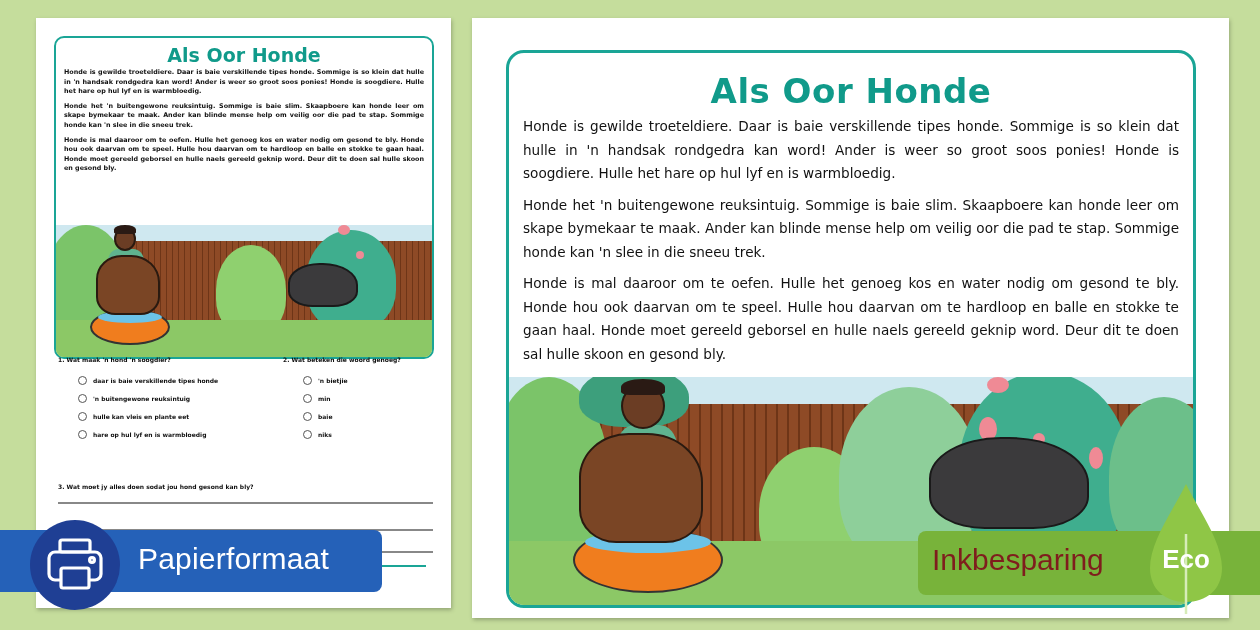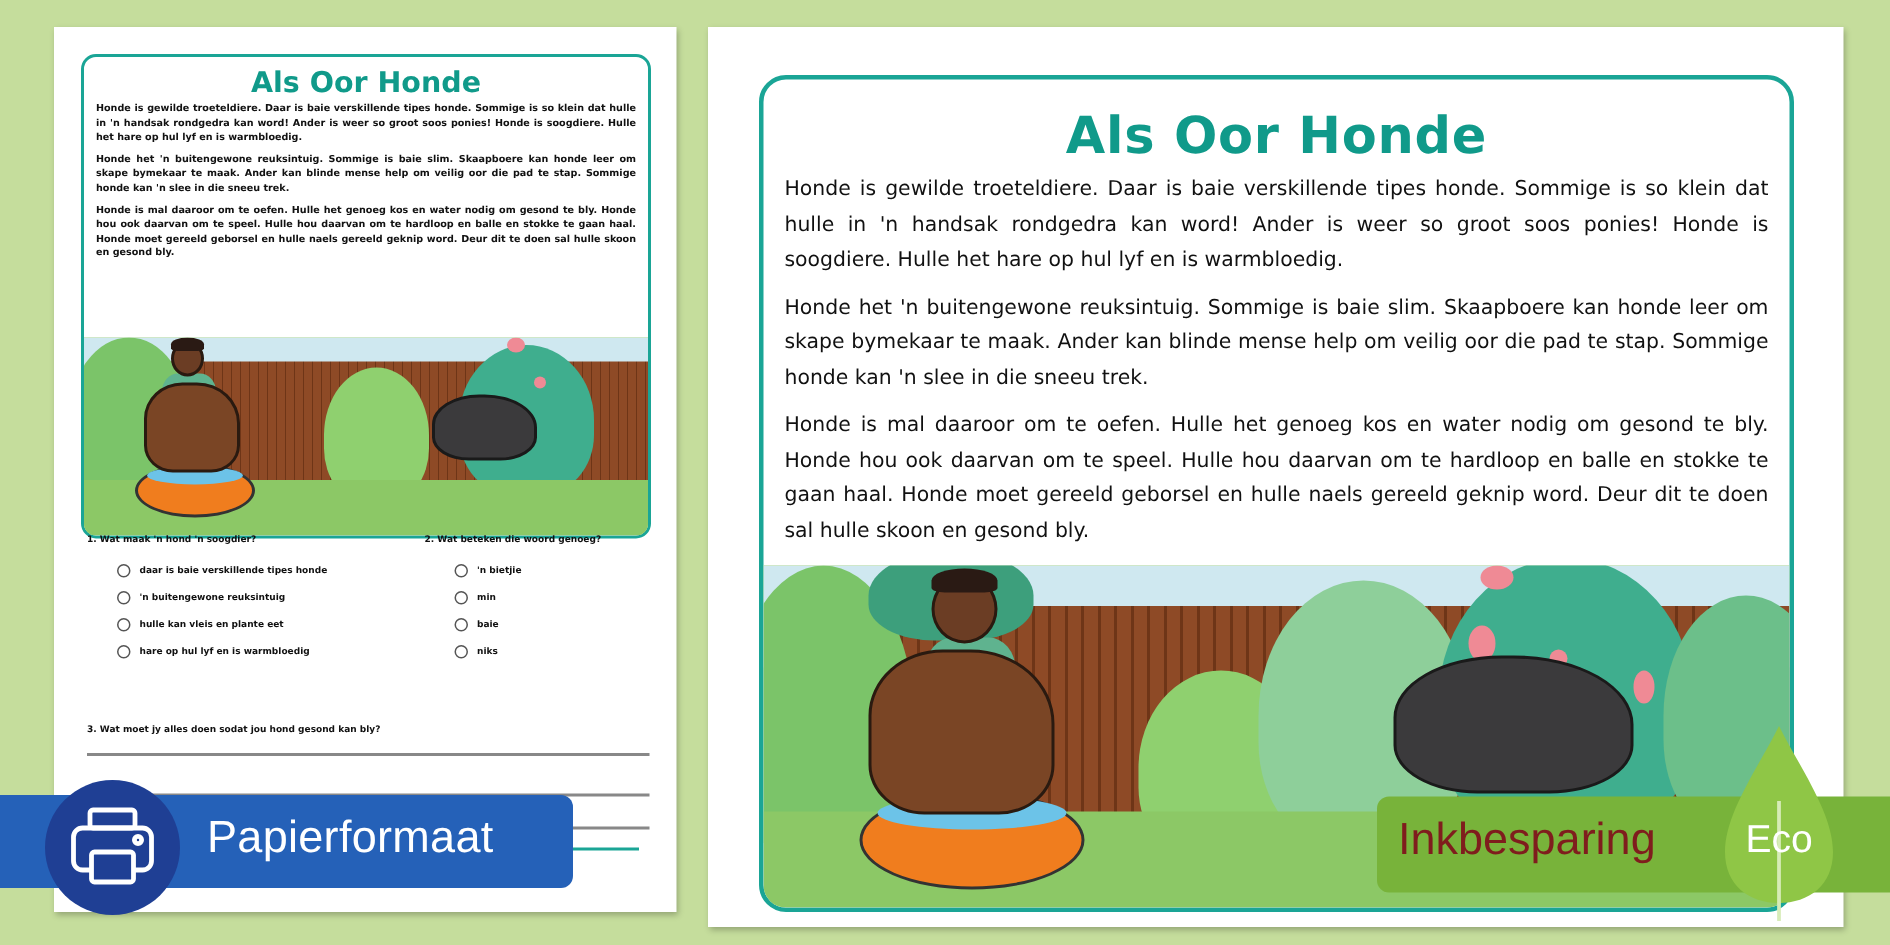--- a/index.html
+++ b/index.html
@@ -53,21 +53,21 @@
   .footer-line { position: absolute; left: 330px; width: 60px; height: 1.5px; background: #1aa596; }
 
   
   .badge-paper { position: absolute; left: 0; top: 530px; width: 382px; height: 62px; background: #2561b8; border-radius: 0 8px 8px 0; display: flex; align-items: center; }
   .badge-paper .icon-circle { position: absolute; left: 30px; top: -10px; width: 90px; height: 90px; border-radius: 50%; background: #1f3f94; display: flex; align-items: center; justify-content: center; }
   .badge-paper .label { position: absolute; left: 138px; top: 12px; color: #fff; font-size: 30px; font-family: "Liberation Sans", sans-serif; letter-spacing: 0.2px; }
 
   .badge-eco { position: absolute; left: 918px; top: 531px; width: 342px; height: 64px; background: #78b33a; border-radius: 8px 0 0 8px; }
   .badge-eco .label { position: absolute; left: 14px; top: 12px; color: #7f1d1d; font-size: 30px; font-family: "Liberation Sans", sans-serif; }
   .leaf { position: absolute; left: 1148px; top: 482px; width: 76px; height: 134px; }
-  .leaf .eco-text { position: absolute; left: 8px; top: 62px; width: 60px; text-align: center; color: #fff; font-weight: normal; font-size: 26px; font-family: "Liberation Sans", sans-serif; }
+  .leaf .eco-text { position: absolute; left: 8px; top: 62px; width: 60px; text-align: center; color: #fff; font-weight: bold; font-size: 26px; font-family: "Liberation Sans", sans-serif; }
 </style>
 </head>
 <body>
 
 <div class="page page-small">
   <div class="frame">
     <div class="title">Als Oor Honde</div>
     <div class="text">
       <p>Honde is gewilde troeteldiere. Daar is baie verskillende tipes honde. Sommige is so klein dat hulle in 'n handsak rondgedra kan word! Ander is weer so groot soos ponies! Honde is soogdiere. Hulle het hare op hul lyf en is warmbloedig.</p>
       <p>Honde het 'n buitengewone reuksintuig. Sommige is baie slim. Skaapboere kan honde leer om skape bymekaar te maak. Ander kan blinde mense help om veilig oor die pad te stap. Sommige honde kan 'n slee in die sneeu trek.</p>

